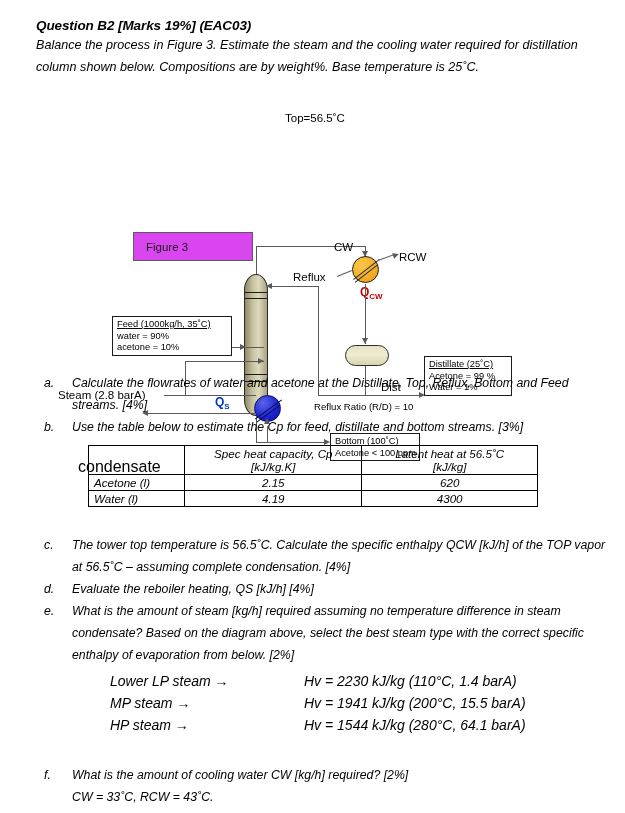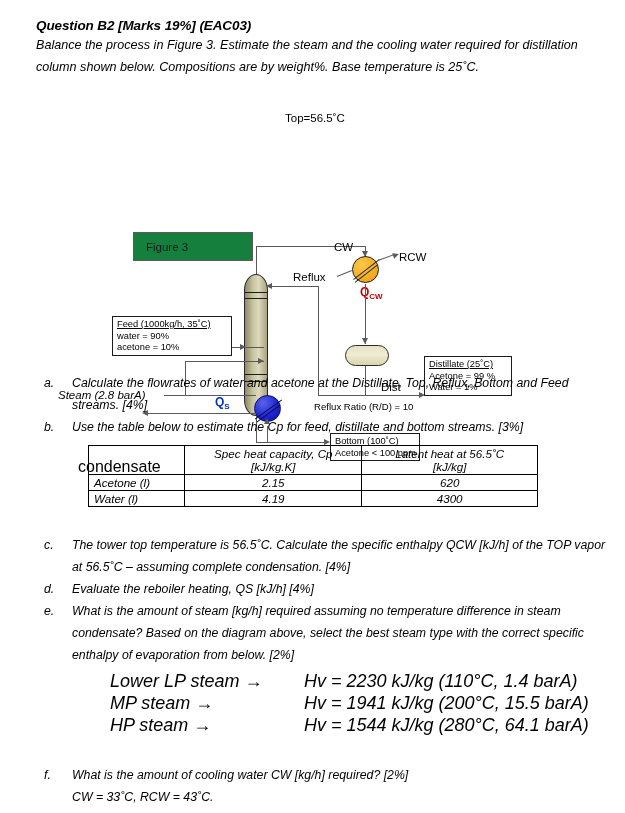--- a/index.html
+++ b/index.html
@@ -24,21 +24,21 @@
     font-style:italic;font-size:12.6px;line-height:22px;
   }
 
   
   .diagram{position:absolute;left:0;top:108px;width:625px;height:258px;}
   .dlabel{position:absolute;font-size:11px;white-space:nowrap;}
   .dlabel.sm{font-size:9.5px;}
 
   .figbox{
     position:absolute;left:133px;top:124px;width:120px;height:29px;
-    border:1.2px solid #5b5b5b;background:#15803d;
+    border:1.2px solid #5b5b5b;background:#d946ef;
     font-family:"Liberation Sans", sans-serif;
     font-size:11.5px;color:#1a1a1a;
     display:flex;align-items:center;padding-left:12px;
     box-sizing:border-box;
   }
 
   
   .column{
     position:absolute;left:244px;top:166px;width:24px;height:142px;
     background:linear-gradient(to right,#8d8a6a 0%,#c7c2a0 35%,#ded9bb 62%,#a7a282 100%);
@@ -107,21 +107,21 @@
     position:absolute;left:88px;top:445px;width:450px;
     border-collapse:collapse;font-style:italic;font-size:11.6px;
   }
   .cptable td,.cptable th{
     border:1px solid #000;padding:1px 4px;text-align:center;font-weight:normal;
   }
   .cptable td.rowhead{text-align:left;padding-left:5px;}
   .cptable .colA{width:95px;}
   .cptable .colB{width:190px;}
 
-  .steamlist{position:absolute;left:0;top:670px;width:625px;font-style:italic;font-size:18px;line-height:22px;}
+  .steamlist{position:absolute;left:0;top:670px;width:625px;font-style:italic;font-size:14px;line-height:22px;}
   .steamrow{position:relative;height:22px;}
   .steamname{position:absolute;left:110px;}
   .steamval{position:absolute;left:268px;margin-left:36px;}
 </style>
 </head>
 <body>
 
 <div class="page">
 
   <div class="q-title">Question B2 [Marks 19%] (EAC03)</div>
@@ -206,21 +206,21 @@
     </div>
 
     <div class="line-v" style="left:267px;top:318px;height:16px;"></div>
     <div class="arr d" style="left:264px;top:310px;transform:rotate(180deg);"></div>
 
     <div class="line-v" style="left:185px;top:253px;height:34px;"></div>
     <div class="line-h" style="left:185px;top:287px;width:70px;"></div>
     <div class="line-h" style="left:185px;top:253px;width:79px;"></div>
     <div class="arr r" style="left:258px;top:250px;"></div>
 
-    <div class="dlabel" style="left:58px;top:281px;font-size:11.5px;font-style:italic;">Steam (2.8 barA)</div>
+    <div class="dlabel" style="left:58px;top:281px;font-size:11.5px;">Steam (2.8 barA)</div>
     <div class="line-h" style="left:164px;top:287px;width:92px;"></div>
 
     <div class="dlabel" style="left:78px;top:305px;font-size:16px;margin-top:45px;">condensate</div>
     <div class="line-h" style="left:146px;top:305px;width:110px;"></div>
     <div class="arr l" style="left:142px;top:302px;"></div>
 
     <div class="qlab qs" style="left:215px;top:287px;text-align:right;"><span>Q</span><sub>S</sub></div>
 
   </div>
 

